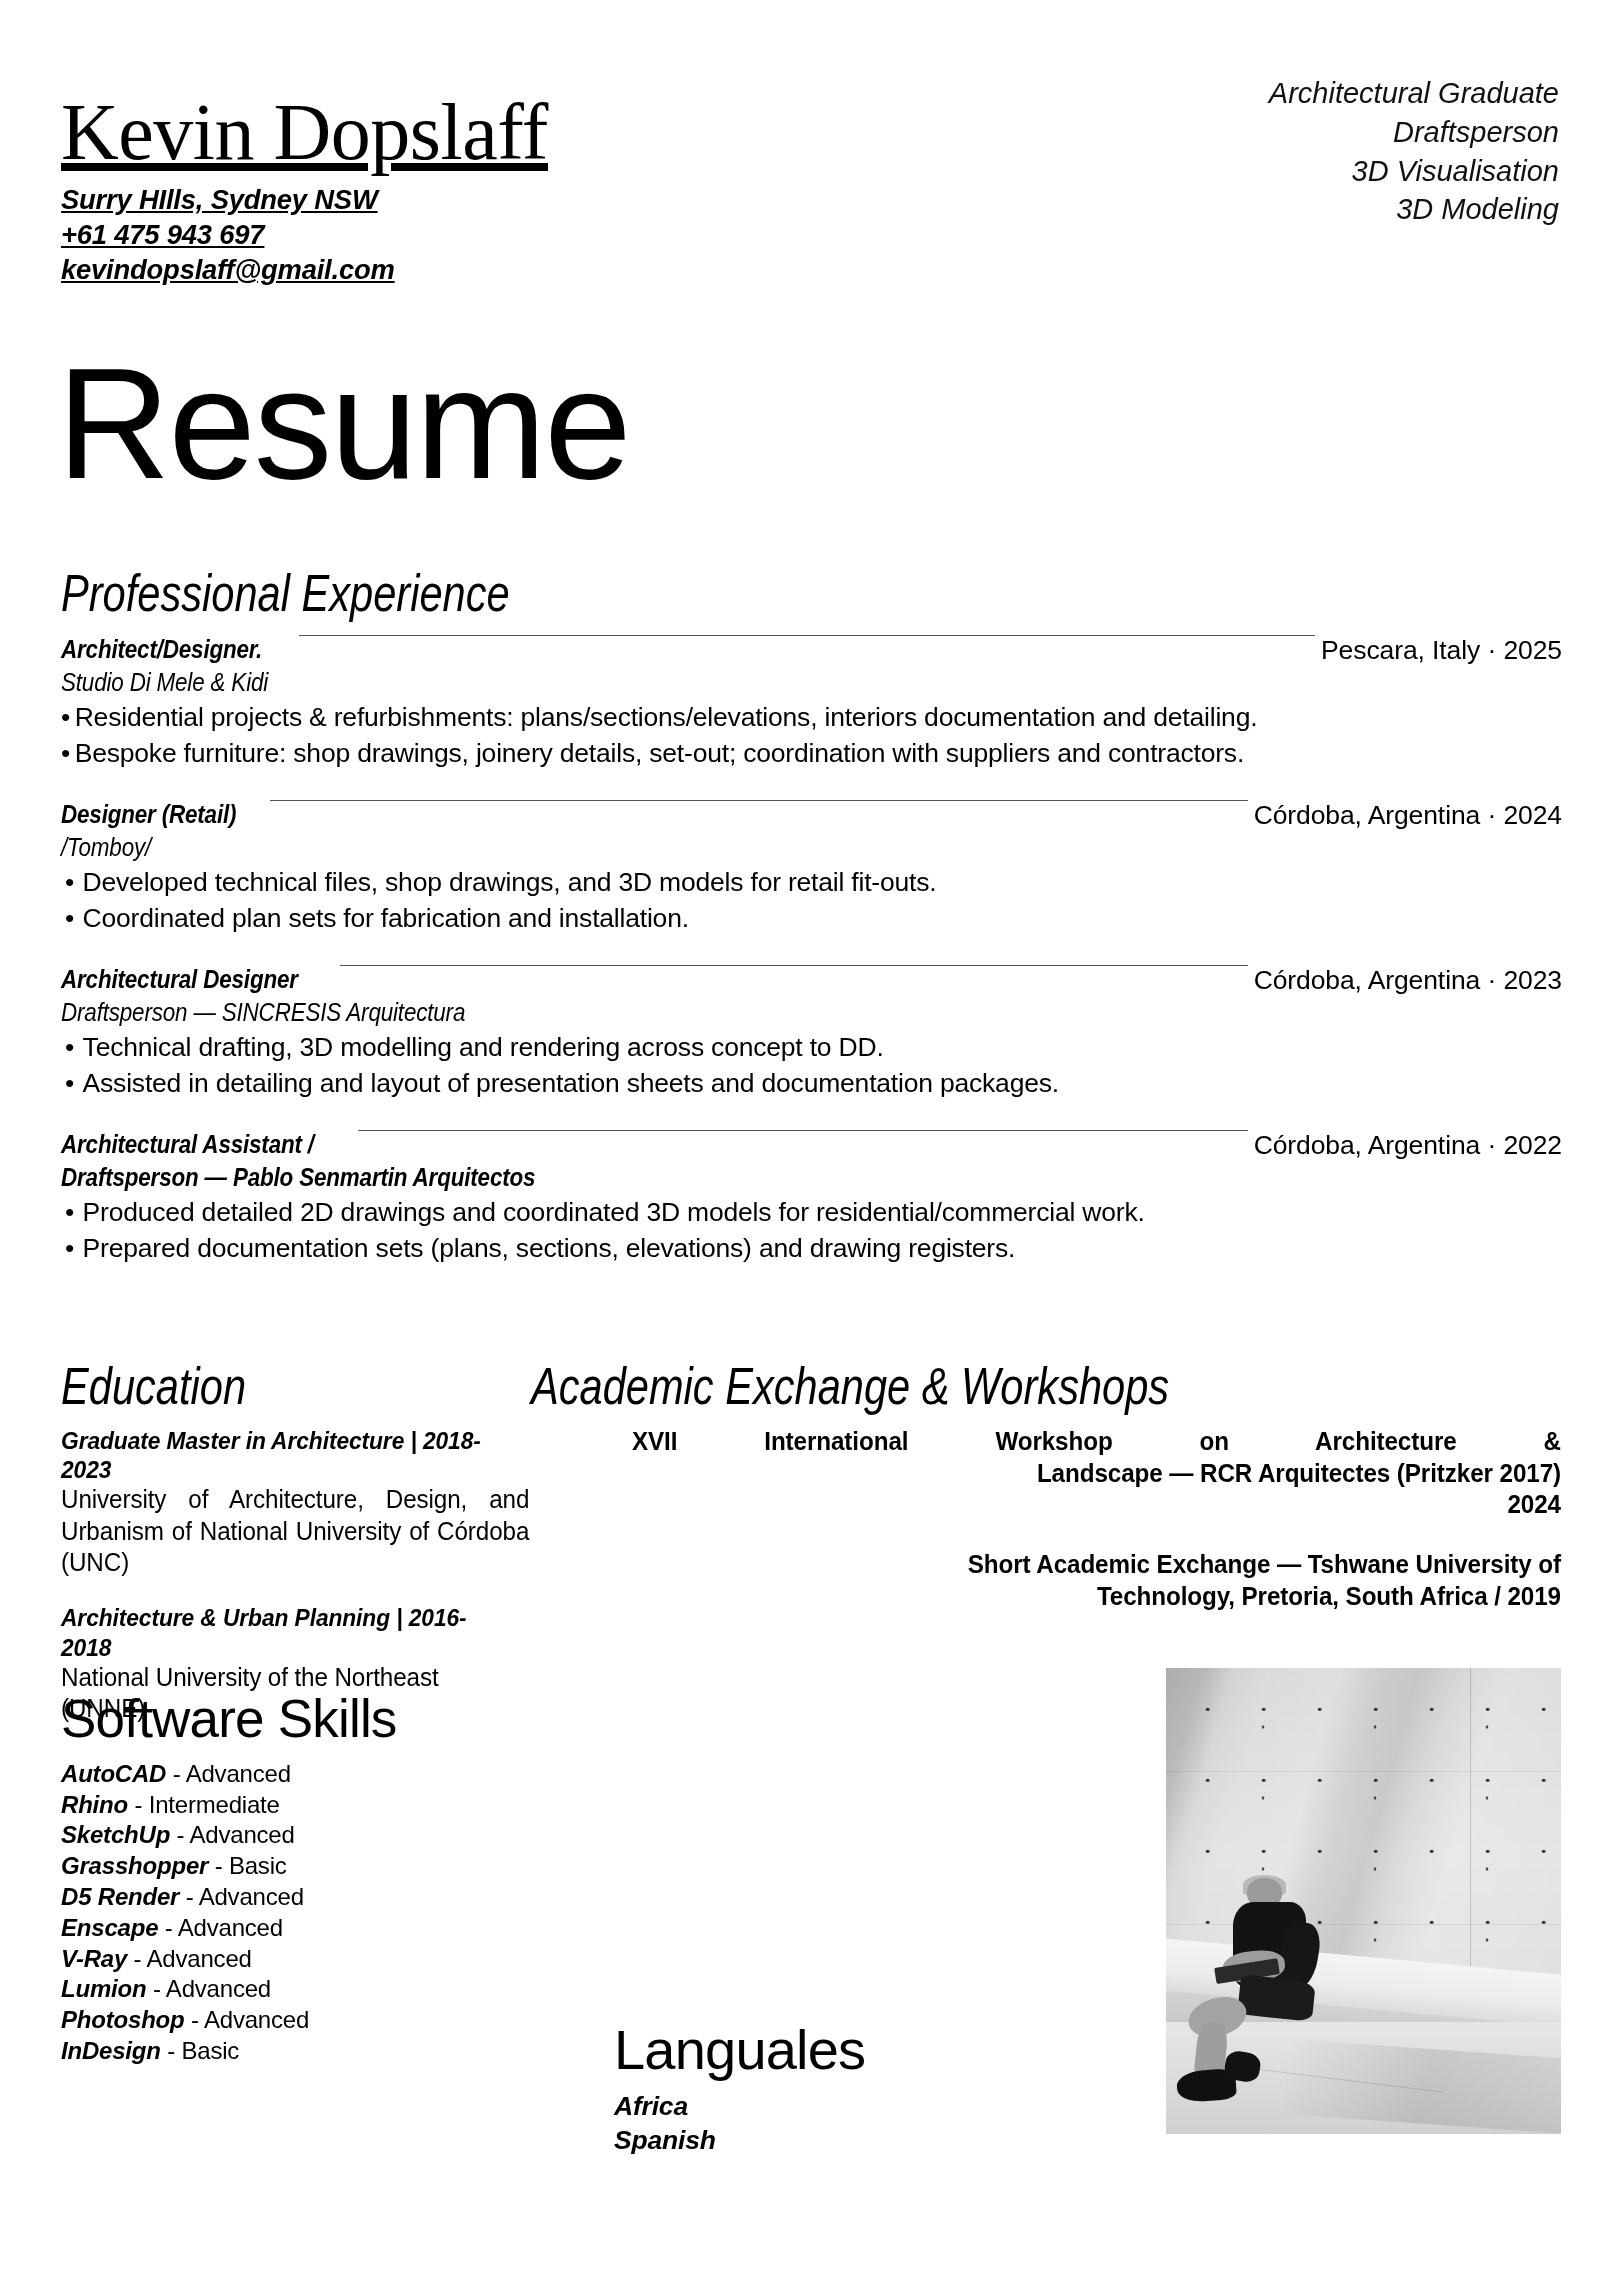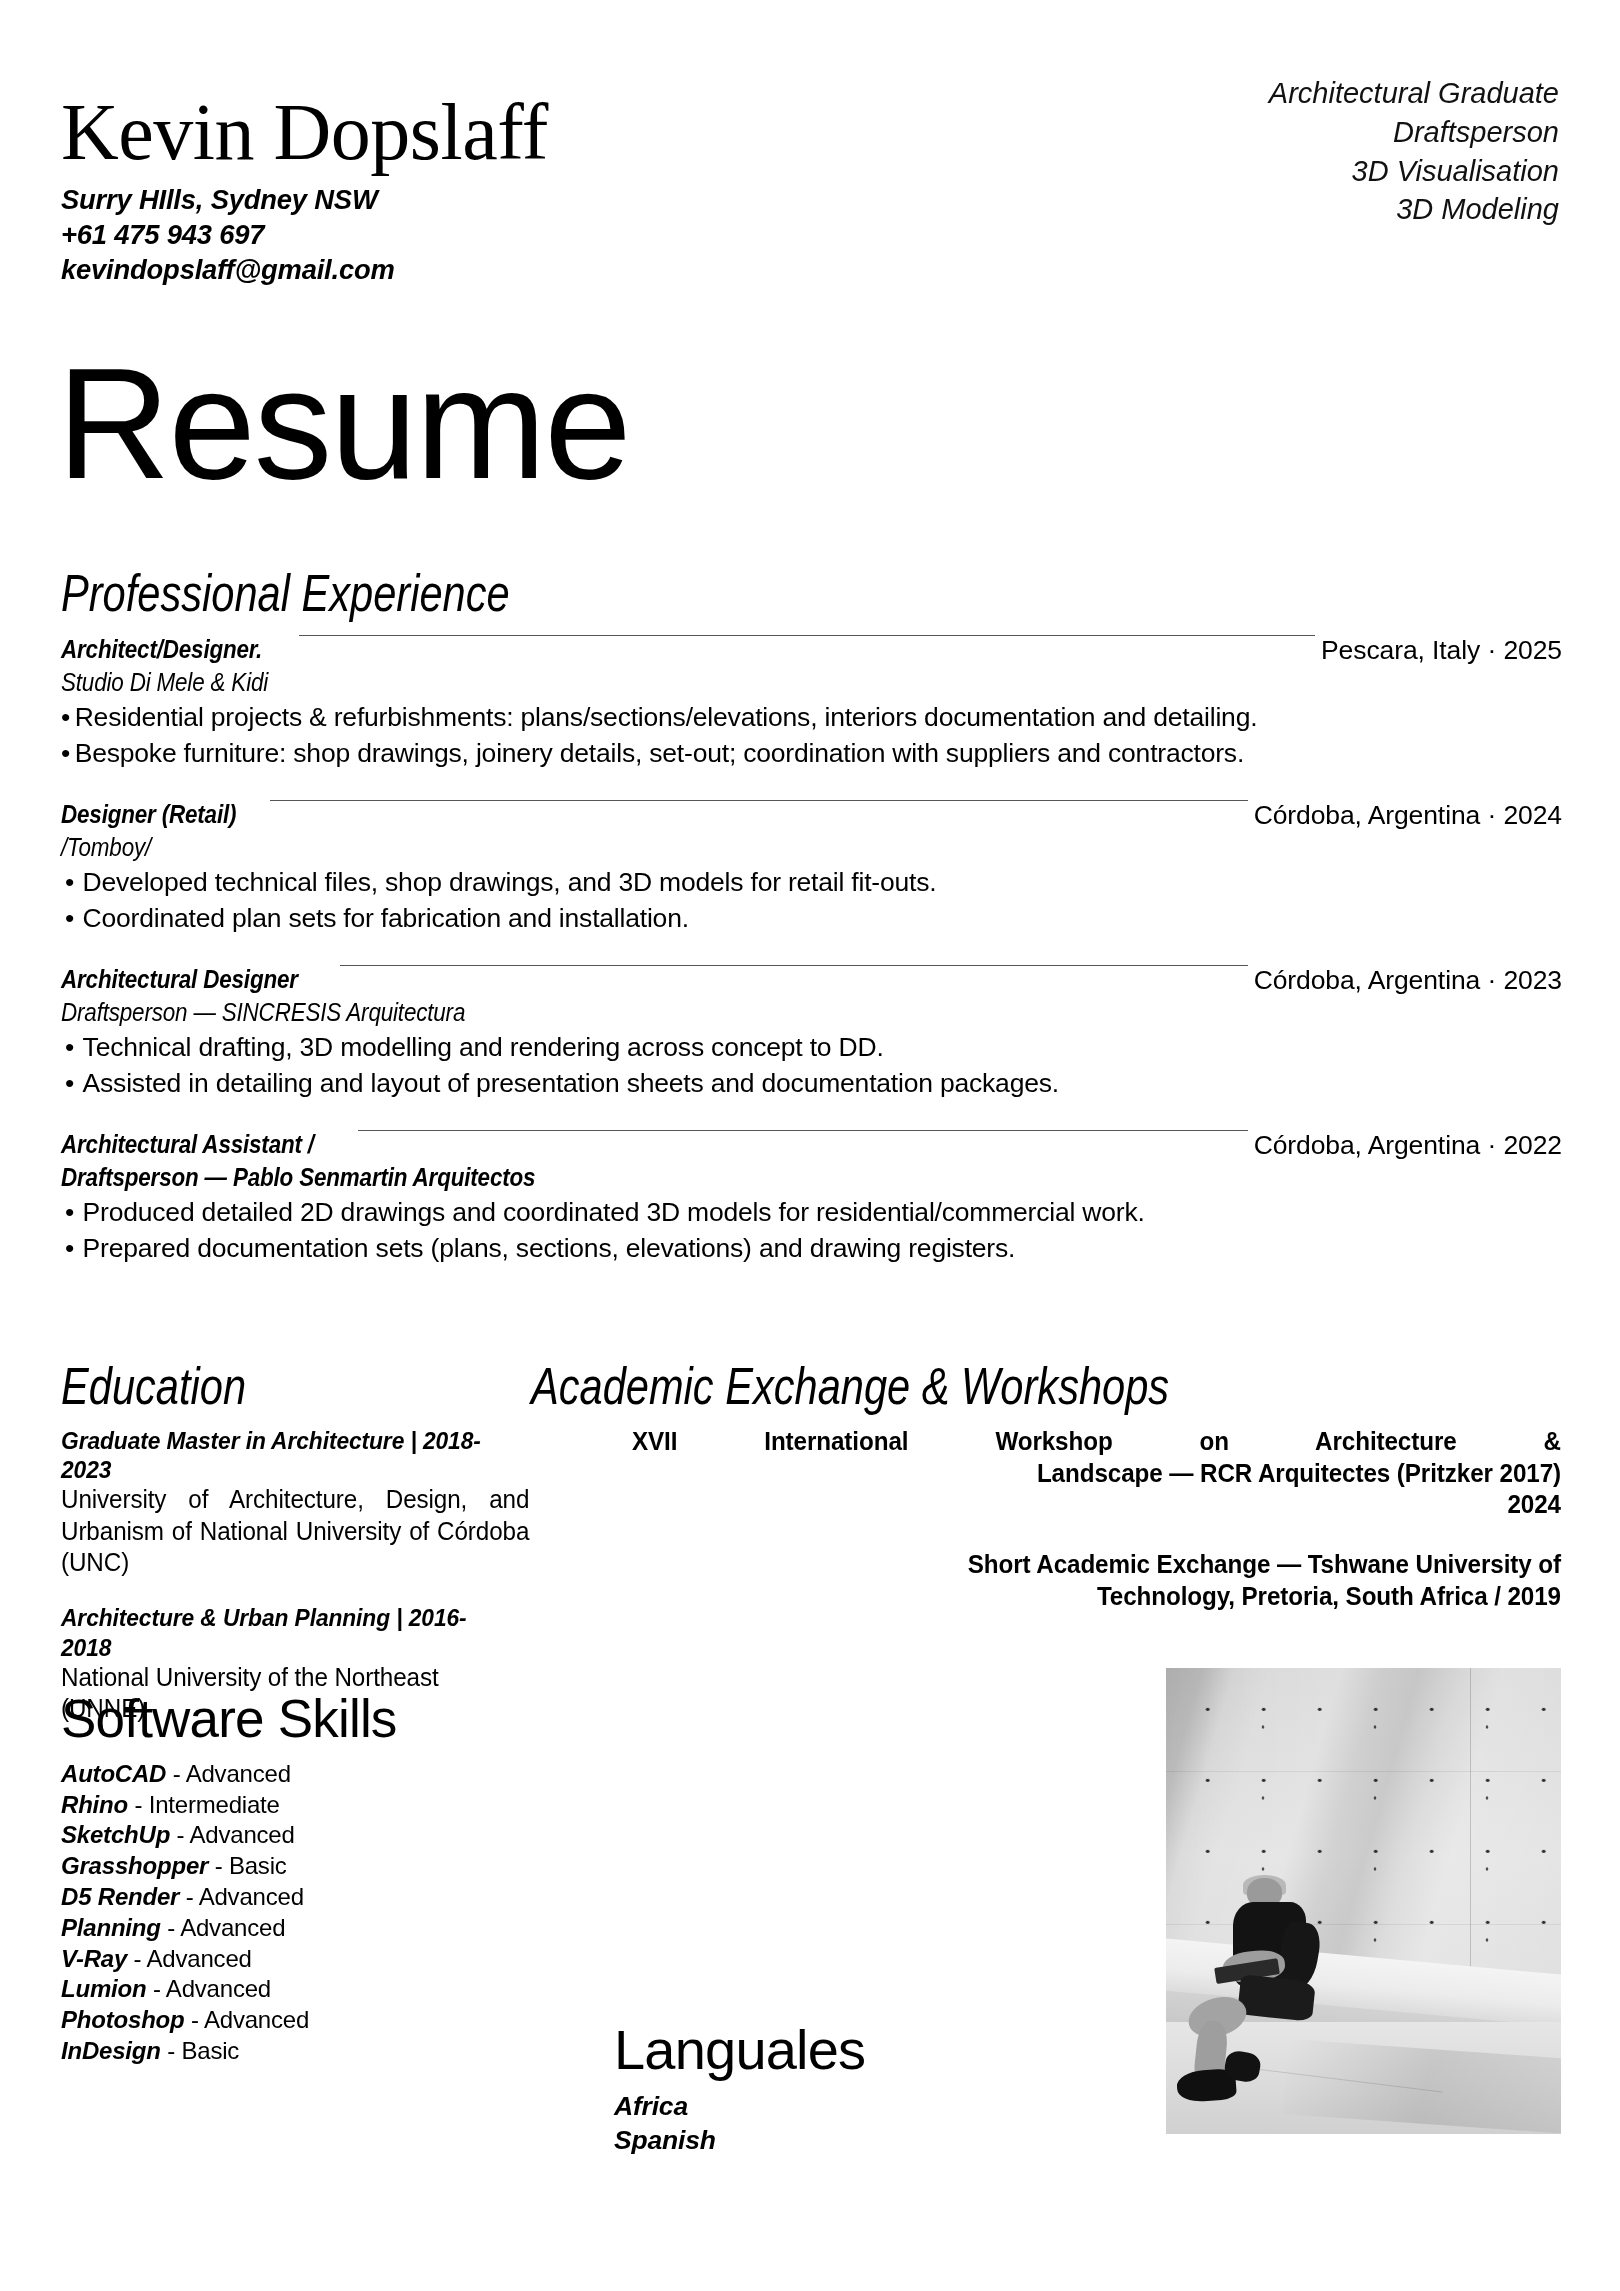--- a/index.html
+++ b/index.html
@@ -20,20 +20,21 @@
     box-sizing: border-box;
   }
 
   
   .hdr {
     position: absolute;
     left: 61px;
     top: 94px;
     right: 61px;
     height: 216px;
+    text-decoration: underline;
   }
   .name {
     font-family: "Liberation Serif", serif;
     font-size: 80px;
     line-height: 0.95;
     letter-spacing: -0.5px;
     font-weight: 400;
     margin: 0;
     padding: 0;
   }
@@ -611,21 +612,21 @@
   </div>
 
   <div class="skills-wrap">
     <div class="skills-head">Software Skills</div>
     <ul class="skills-list">
       <li><b>AutoCAD</b> <span>- Advanced</span></li>
       <li><b>Rhino</b> <span>- Intermediate</span></li>
       <li><b>SketchUp</b> <span>- Advanced</span></li>
       <li><b>Grasshopper</b> <span>- Basic</span></li>
       <li><b>D5 Render</b> <span>- Advanced</span></li>
-      <li><b>Planning</b> <span>- Advanced</span></li>
+      <li><b>Enscape</b> <span>- Advanced</span></li>
       <li><b>V-Ray</b> <span>- Advanced</span></li>
       <li><b>Lumion</b> <span>- Advanced</span></li>
       <li><b>Photoshop</b> <span>- Advanced</span></li>
       <li><b>InDesign</b> <span>- Basic</span></li>
     </ul>
   </div>
 
   <div class="lang-wrap">
     <div class="lang-head">Languales</div>
     <ul class="lang-list">

